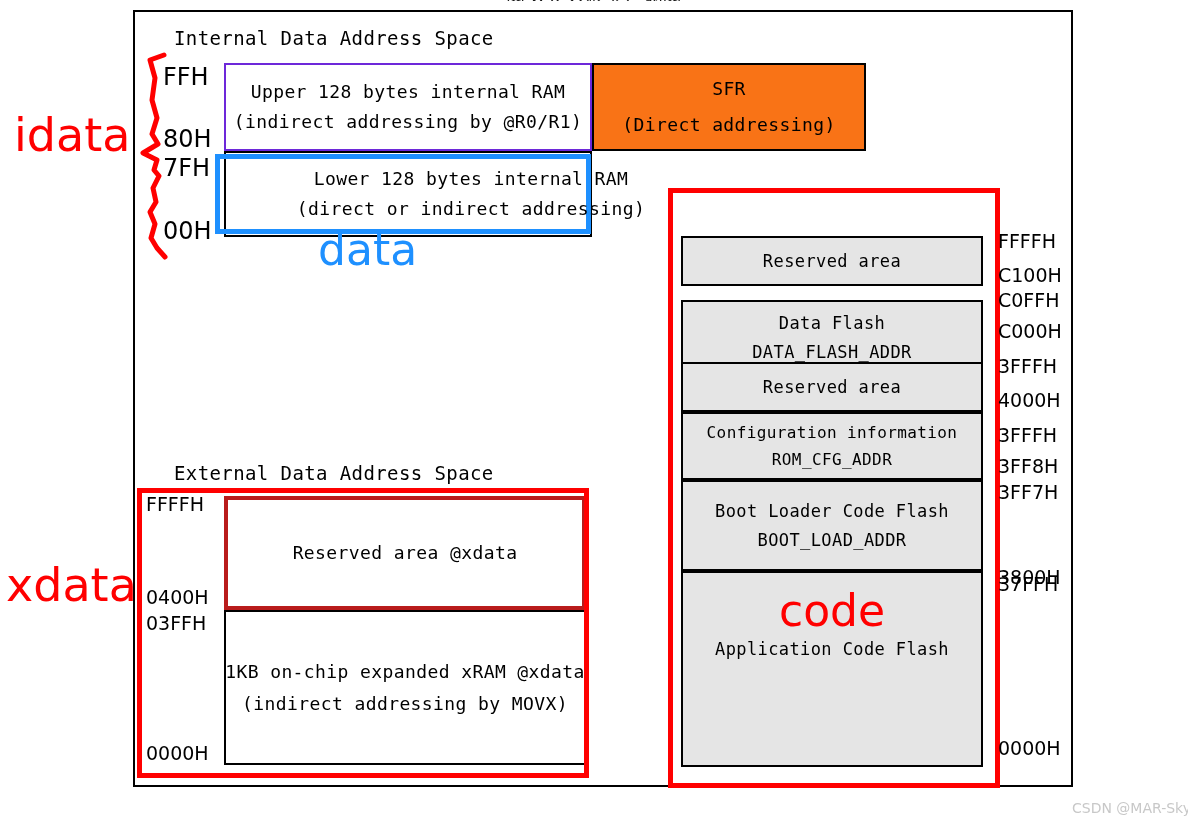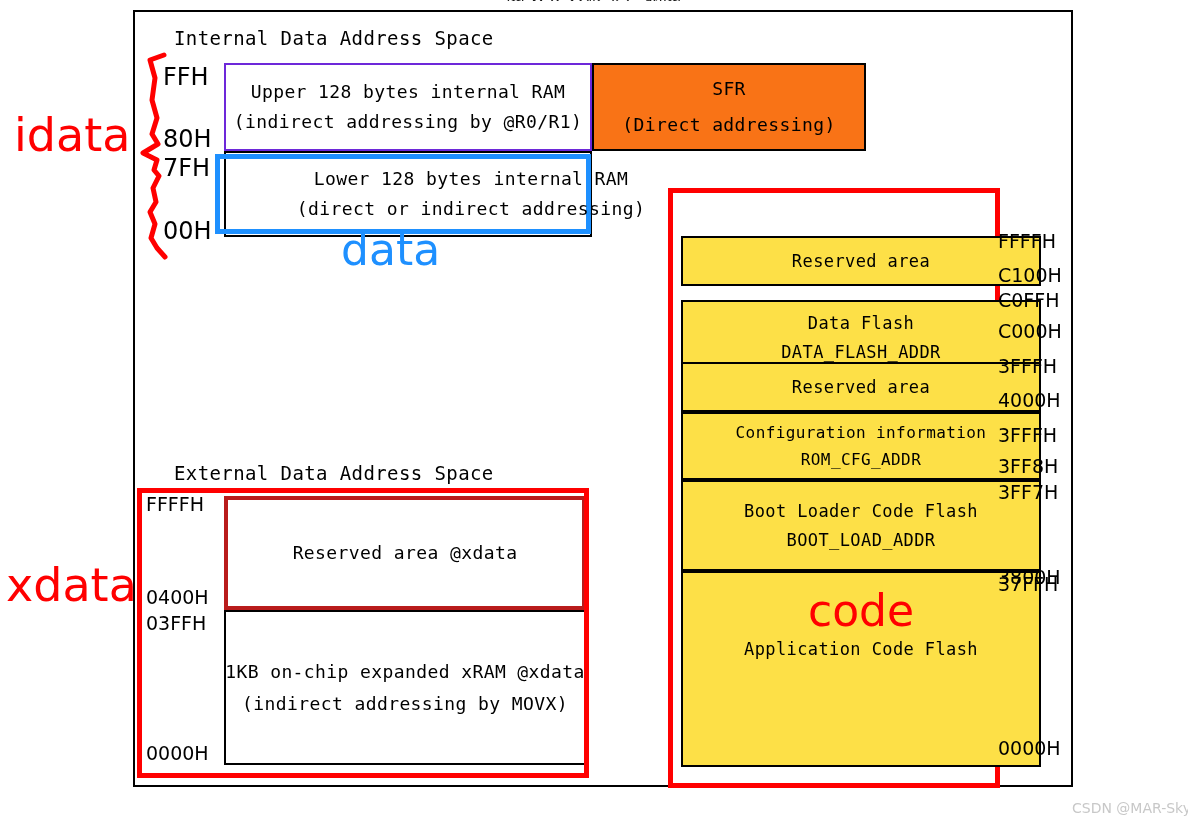--- a/index.html
+++ b/index.html
@@ -126,21 +126,21 @@
     font-family: "DejaVu Sans", sans-serif;
     font-size: 46px;
     color: #ff0000;
     white-space: nowrap;
     line-height: 46px;
     z-index: 6;
   }
 
   
   #data-label {
-    left: 341px; top: 228px;
+    left: 318px; top: 228px;
     font-family: "DejaVu Sans", sans-serif;
     font-size: 44px;
     line-height: 44px;
     color: #1e90ff;
     white-space: nowrap;
     z-index: 6;
   }
 
   
   #xdata-label {
@@ -193,23 +193,23 @@
   
   #program-redbox {
     left: 668px; top: 188px;
     width: 332px; height: 600px;
     border: 5px solid #ff0000;
     background: #ffffff;
     z-index: 2;
   }
   .prog-row {
     border: 2px solid #000000;
-    background: #fde047;
+    background: #e5e5e5;
     left: 681px;
-    width: 360px;
+    width: 302px;
     z-index: 3;
   }
   #prog-reserved-1      { top: 236px; height: 50px; }
   #prog-data-flash      { top: 300px; height: 76px; }
   #prog-reserved-2      { top: 362px; height: 50px; }
   #prog-config          { top: 412px; height: 68px; }
   #prog-bootloader      { top: 480px; height: 91px; }
   #prog-appcode         { top: 571px; height: 196px; }
   .prog-line {
     font-size: 17px;

